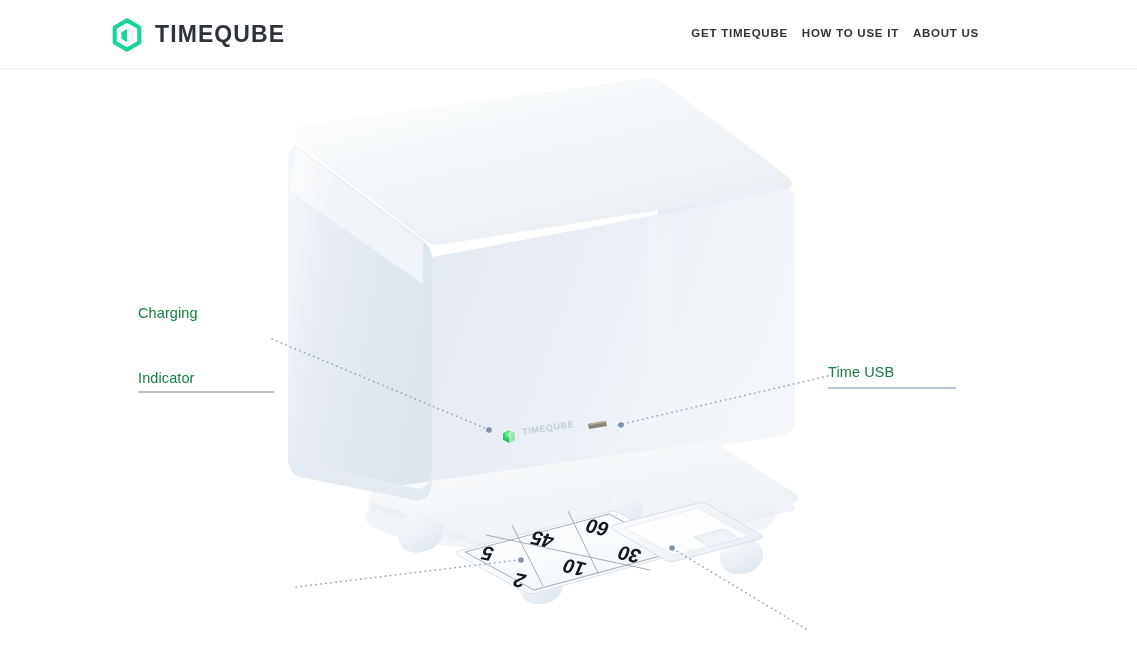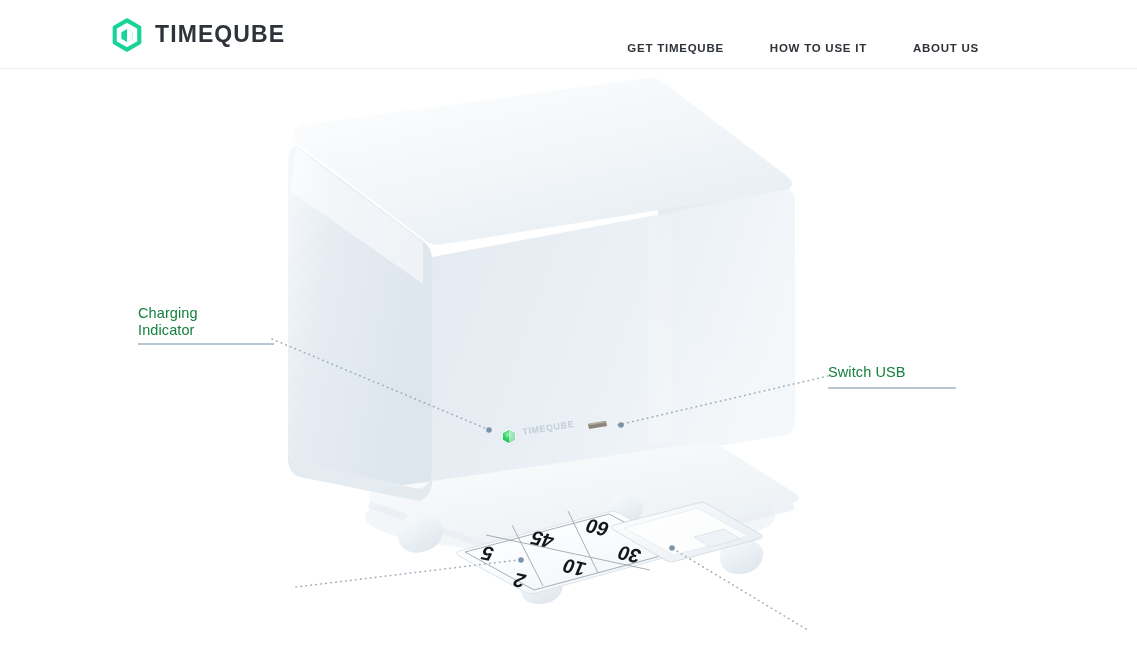--- a/index.html
+++ b/index.html
@@ -41,24 +41,24 @@
     font-weight: bold;
     letter-spacing: 1.1px;
     color: #2d3339;
     line-height: 1;
     padding-bottom: 1px;
   }
 
   .main-nav {
     position: absolute;
     right: 158px;
-    top: 42px;
+    top: 27px;
     display: flex;
     align-items: flex-start;
-    gap: 46px;
+    gap: 14px;
   }
   .nav-link {
     font-size: 11.5px;
     font-weight: bold;
     letter-spacing: 0.75px;
     color: #2d3339;
     text-decoration: none;
     white-space: nowrap;
   }
 
@@ -87,21 +87,21 @@
     line-height: 16.5px;
     white-space: nowrap;
     letter-spacing: 0.1px;
   }
   .callout .rule {
     display: block;
     height: 2px;
     background: #b8c4cf;
     margin-top: 5px;
   }
-  .callout-line2 { display: block; }
+  .callout-line2 { display: block; margin-top: 48px; }
 
   .callout-charging  { left: 138px; top: 236px; }
   .callout-charging  .rule { width: 136px; }
 
   .callout-usb       { left: 828px; top: 295px; }
   .callout-usb       .rule { width: 128px; margin-top: 6px; }
 
   .callout-presets   { left: 161px; top: 484px; }
   .callout-presets   .rule { width: 132px; }
 
@@ -323,19 +323,19 @@
     </svg>
   </figure>
 
   <div class="callout callout-charging">
     <span>Charging</span>
     <span class="callout-line2">Indicator</span>
     <span class="rule"></span>
   </div>
 
   <div class="callout callout-usb">
-    <span>Switch USB</span>
+    <span>Time USB</span>
     <span class="rule"></span>
   </div>
 
 
 
 </main>
 
 </body></html>

